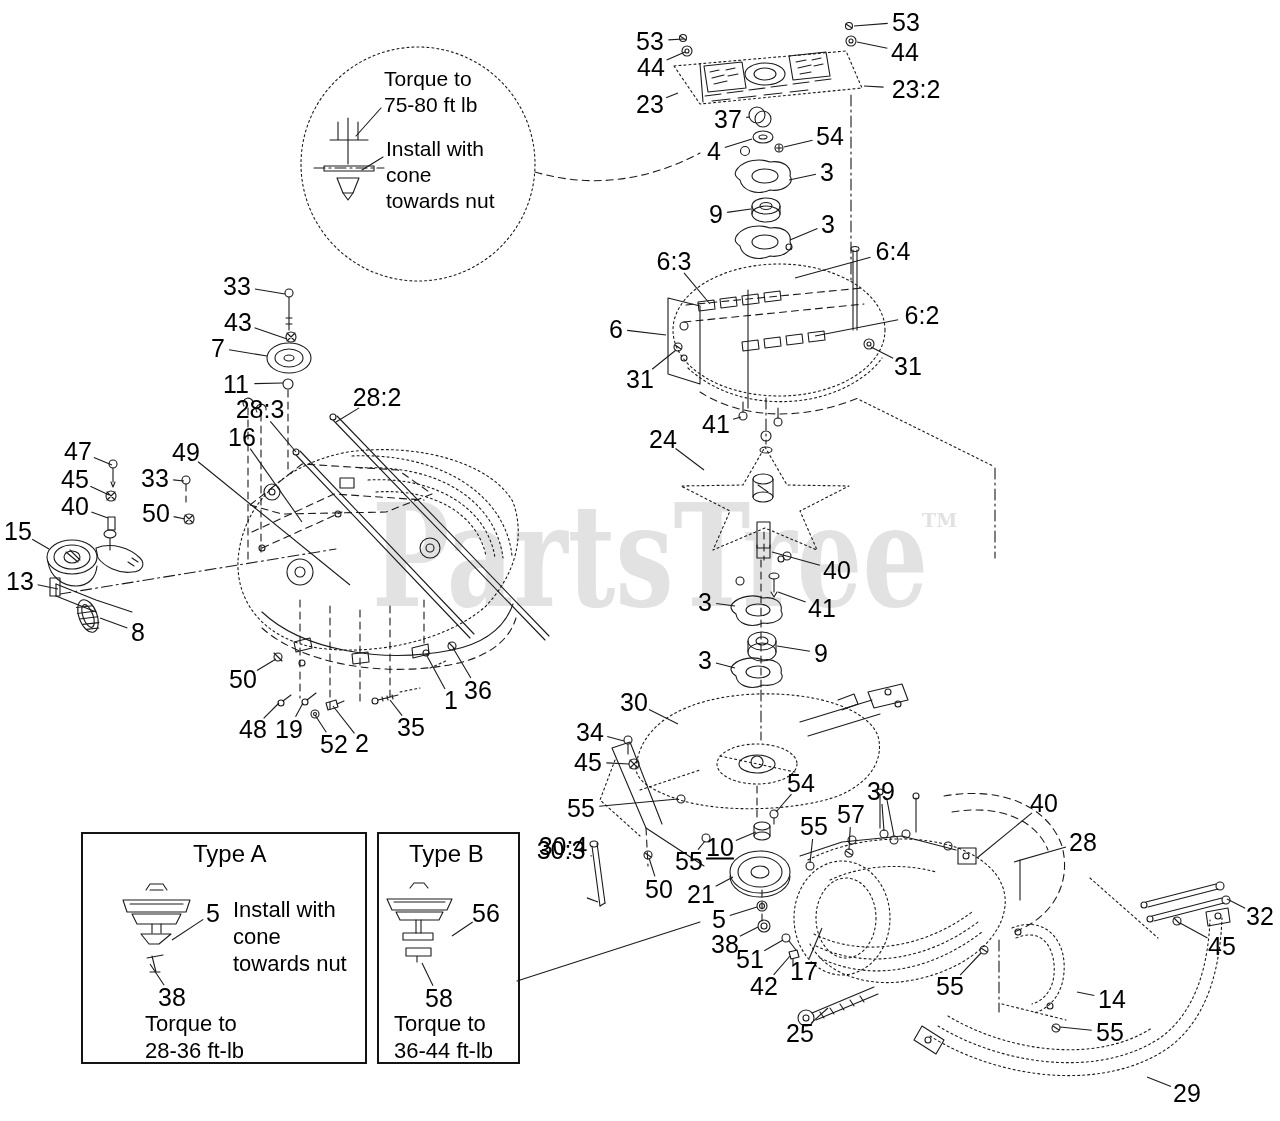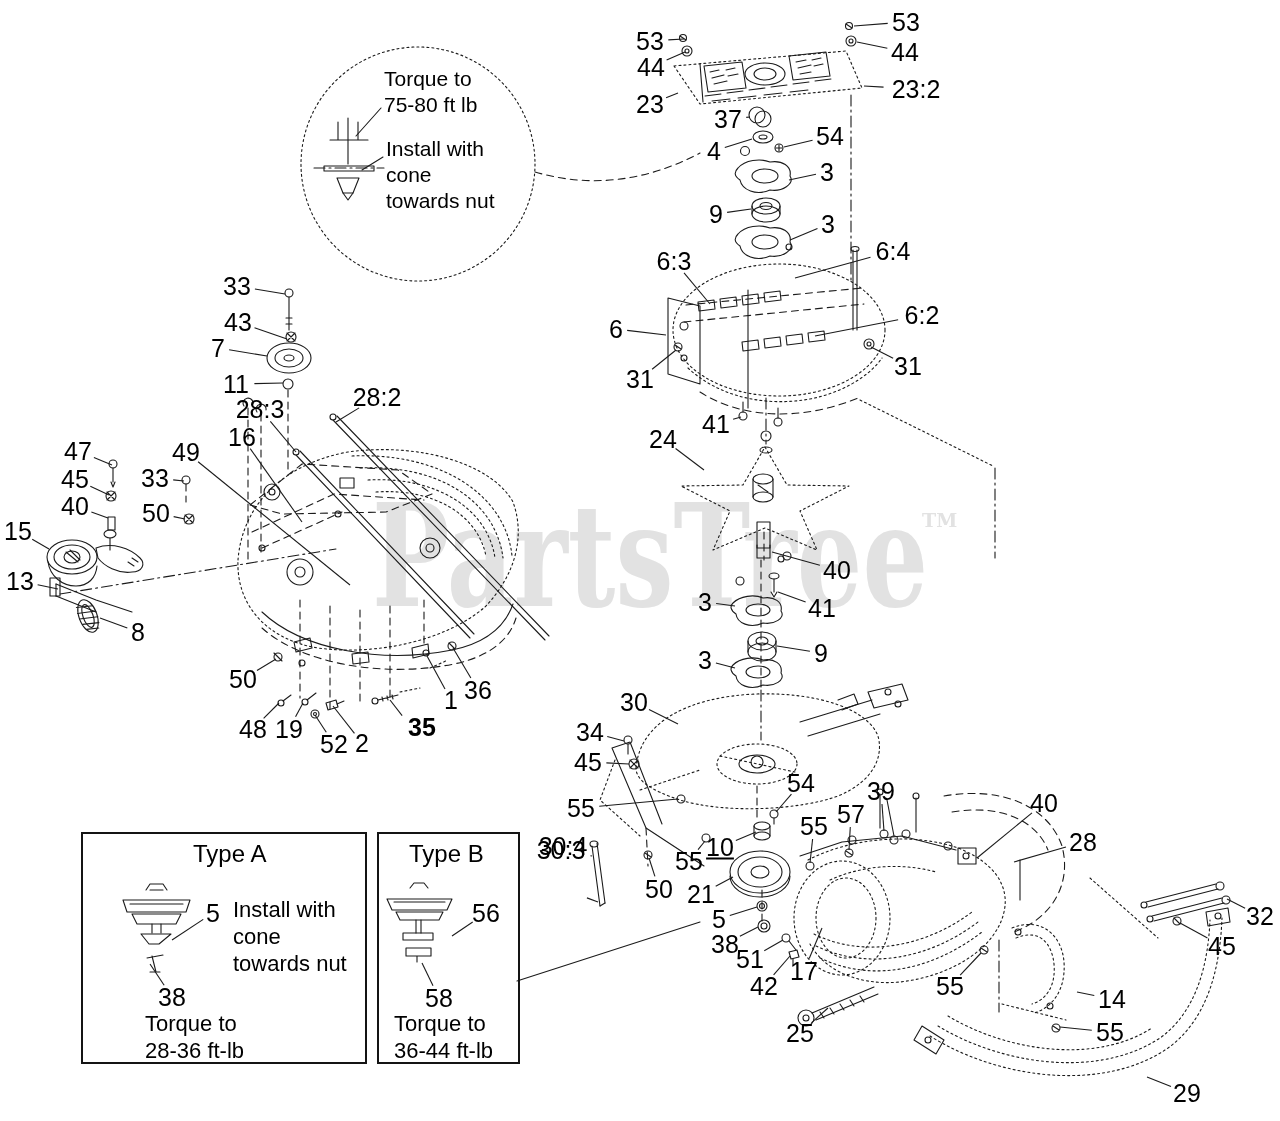--- a/index.html
+++ b/index.html
@@ -517,21 +517,21 @@
       <div class="callout" style="left: 155px; top: 478px;">33</div>
       <div class="callout" style="left: 156px; top: 513px;">50</div>
       <div class="callout" style="left: 18px; top: 531px;">15</div>
       <div class="callout" style="left: 20px; top: 581px;">13</div>
       <div class="callout" style="left: 138px; top: 632px;">8</div>
       <div class="callout" style="left: 243px; top: 679px;">50</div>
       <div class="callout" style="left: 253px; top: 729px;">48</div>
       <div class="callout" style="left: 289px; top: 729px;">19</div>
       <div class="callout" style="left: 334px; top: 744px;">52</div>
       <div class="callout" style="left: 362px; top: 743px;">2</div>
-      <div class="callout" style="left: 422px; top: 727px; font-weight: bold;">35</div>
+      <div class="callout" style="left: 411px; top: 727px;">35</div>
       <div class="callout" style="left: 451px; top: 700px;">1</div>
       <div class="callout" style="left: 478px; top: 690px;">36</div>
       <div class="callout" style="left: 213px; top: 913px;">5</div>
       <div class="callout" style="left: 172px; top: 997px;">38</div>
       <div class="callout" style="left: 486px; top: 913px;">56</div>
       <div class="callout" style="left: 439px; top: 998px;">58</div>
     </div>
 
   <div class="note" style="left:384px;top:66px;">Torque to
 75-80 ft lb</div>

